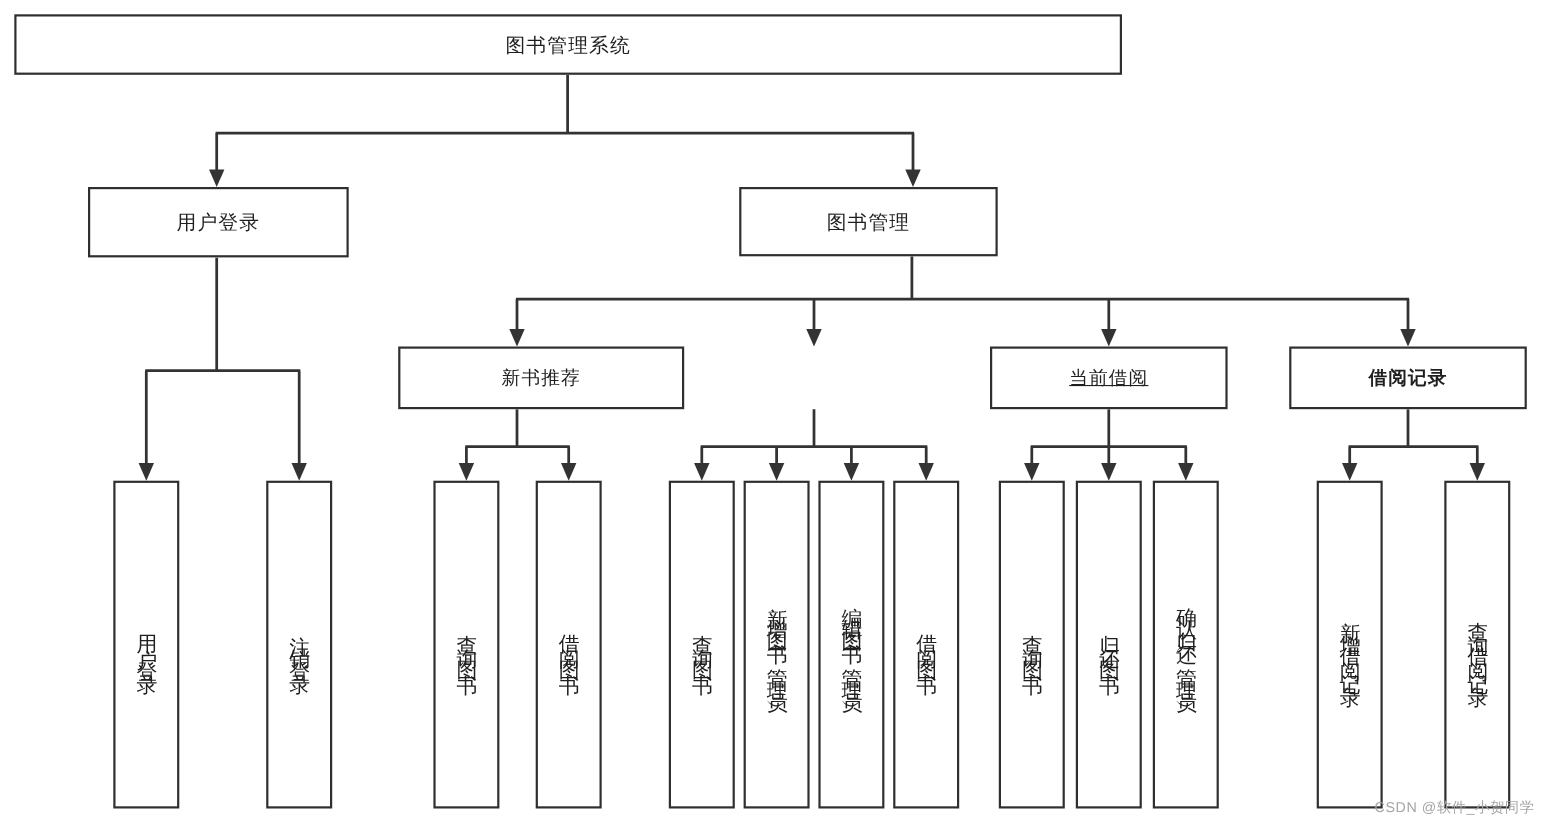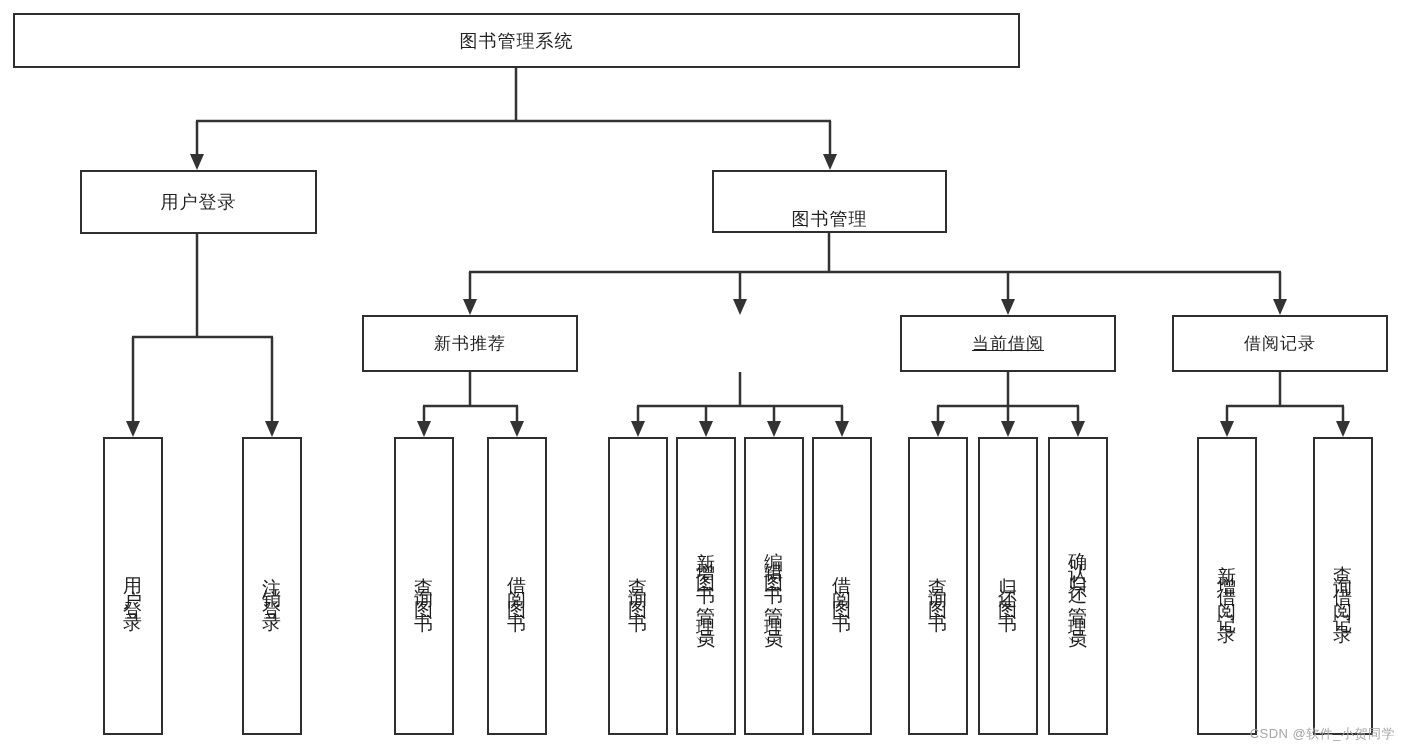--- a/index.html
+++ b/index.html
@@ -101,31 +101,31 @@
     </g>
   </svg>
 
   <div class="node h-node" style="left:13px; top:13px; width:1007px; height:55px;">
     <span>图书管理系统</span>
   </div>
 
   <div class="node h-node" style="left:80px; top:170px; width:237px; height:64px;">
     <span>用户登录</span>
   </div>
-  <div class="node h-node" style="left:712px; top:170px; width:235px; height:63px;align-items:flex-end;">
+  <div class="node h-node" style="left:672px; top:170px; width:235px; height:63px;">
     <span>图书管理</span>
   </div>
 
-  <div class="node h-node small" style="left:362px; top:315px; width:216px; height:57px;">
+  <div class="node h-node small" style="left:362px; top:315px; width:260px; height:57px;">
     <span>新书推荐</span>
   </div>
   <div class="node h-node small" style="left:900px; top:315px; width:216px; height:57px;text-decoration:underline;">
     <span>当前借阅</span>
   </div>
-  <div class="node h-node small" style="left:1172px; top:315px; width:216px; height:57px;">
+  <div class="node h-node small" style="left:1172px; top:315px; width:216px; height:57px;font-weight:bold;">
     <span>借阅记录</span>
   </div>
 
   <div class="node v-node" style="left:103px; top:437px; width:60px; height:298px;">
     <span>用户登录</span>
   </div>
   <div class="node v-node" style="left:242px; top:437px; width:60px; height:298px;">
     <span>注销登录</span>
   </div>
 

